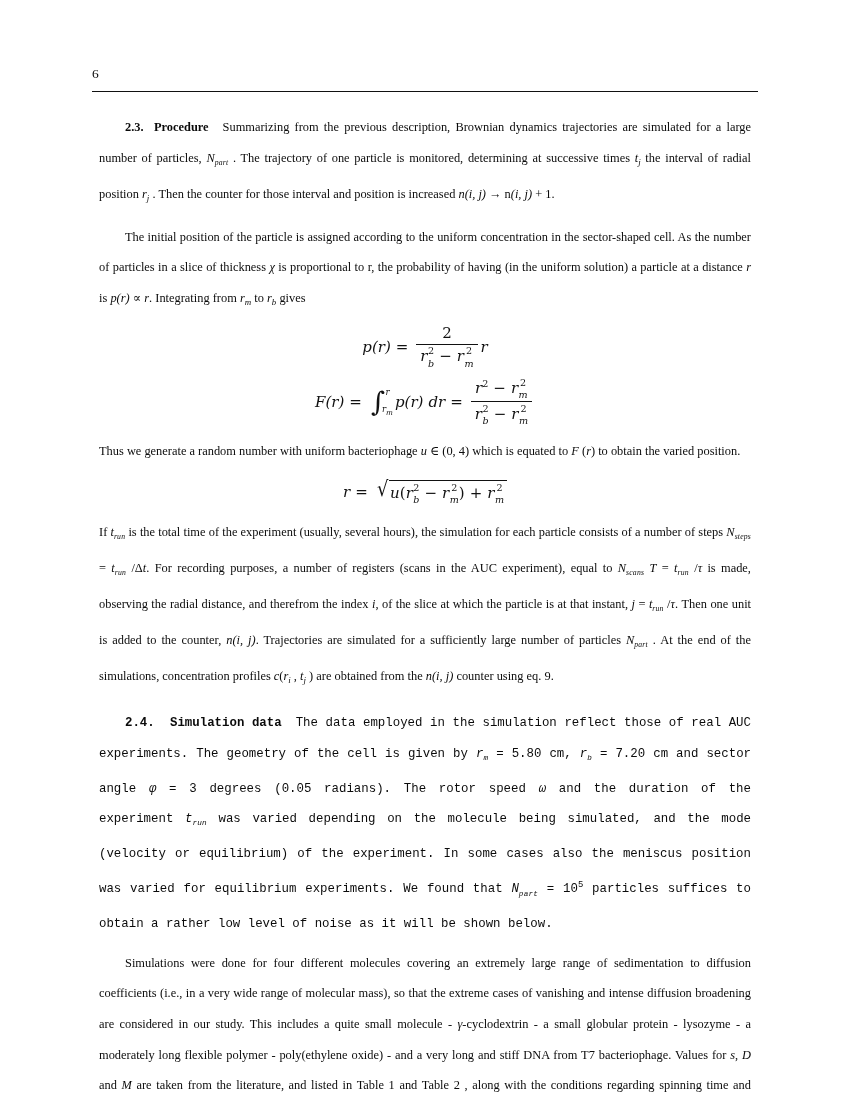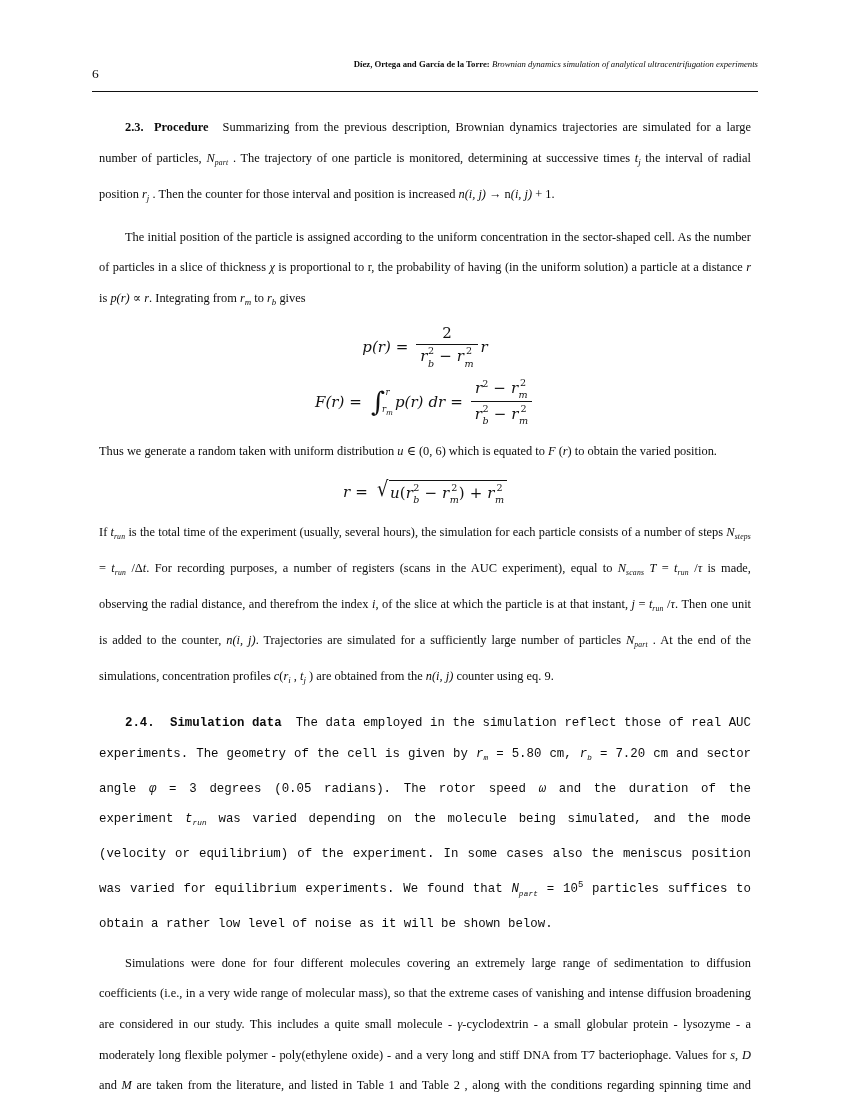--- a/index.html
+++ b/index.html
@@ -199,24 +199,20 @@
   }
 </style>
 </head>
 <body>
 
 <div class="page">
 
   <div class="runhead">
     <div class="folio">6</div>
     <div class="runhead-lines">
-      <div class="runhead-line1">
-        <span class="authors">Díez, Ortega and García de la Torre:</span>
-        <span class="title">Brownian dynamics simulation of analytical ultracentrifugation experiments</span>
-      </div>
     </div>
   </div>
   <div class="rule"></div>
 
   <div class="body">
 
     <p class="para">
       <span class="head"><span class="num">2.3.</span>&nbsp;&nbsp;<span>Procedure</span></span><span class="head-gap"></span><span>Summarizing from the previous description, Brownian dynamics trajectories are simulated for a large number of particles, </span><i class="m">N</i><sub class="sp">part</sub><span> . The trajectory of one particle is monitored, determining at successive times </span><i class="m">t</i><sub class="ital">j</sub><span> the interval of radial position </span><i class="m">r</i><sub class="ital">j</sub><span> . Then the counter for those interval and position is increased </span><i class="m">n</i><i class="m">(i, j)</i><span> → </span><span>n</span><i class="m">(i, j)</i><span> + 1.</span>
     </p>
 
@@ -280,21 +276,21 @@
               </span><span class="mo">−</span><span class="mi">r</span><span class="supsub">
                 <span class="up">2</span>
                 <span class="dn mi">m</span>
               </span>
           </span>
         </span>
       </span>
     </div>
 
     <p class="para noindent">
-      <span>Thus we generate a random taken with uniform distribution </span><i class="m">u</i><span> ∈ (0, 6) which is equated to </span><i class="m">F</i><span> (</span><i class="m">r</i><span>) to obtain the varied position.</span>
+      <span>Thus we generate a random number with uniform bacteriophage </span><i class="m">u</i><span> ∈ (0, 4) which is equated to </span><i class="m">F</i><span> (</span><i class="m">r</i><span>) to obtain the varied position.</span>
     </p>
 
     <div class="eq" style="margin:12px 0 12px 0;">
       <span class="eq-row">
         <span class="mi">r</span>
         <span class="mo">=</span>
         <span class="sqrt">
           <span class="radsign">√</span>
           <span class="radbody">
             <span class="mi">u</span><span class="paren">(</span><span class="mi">r</span><span class="supsub">

